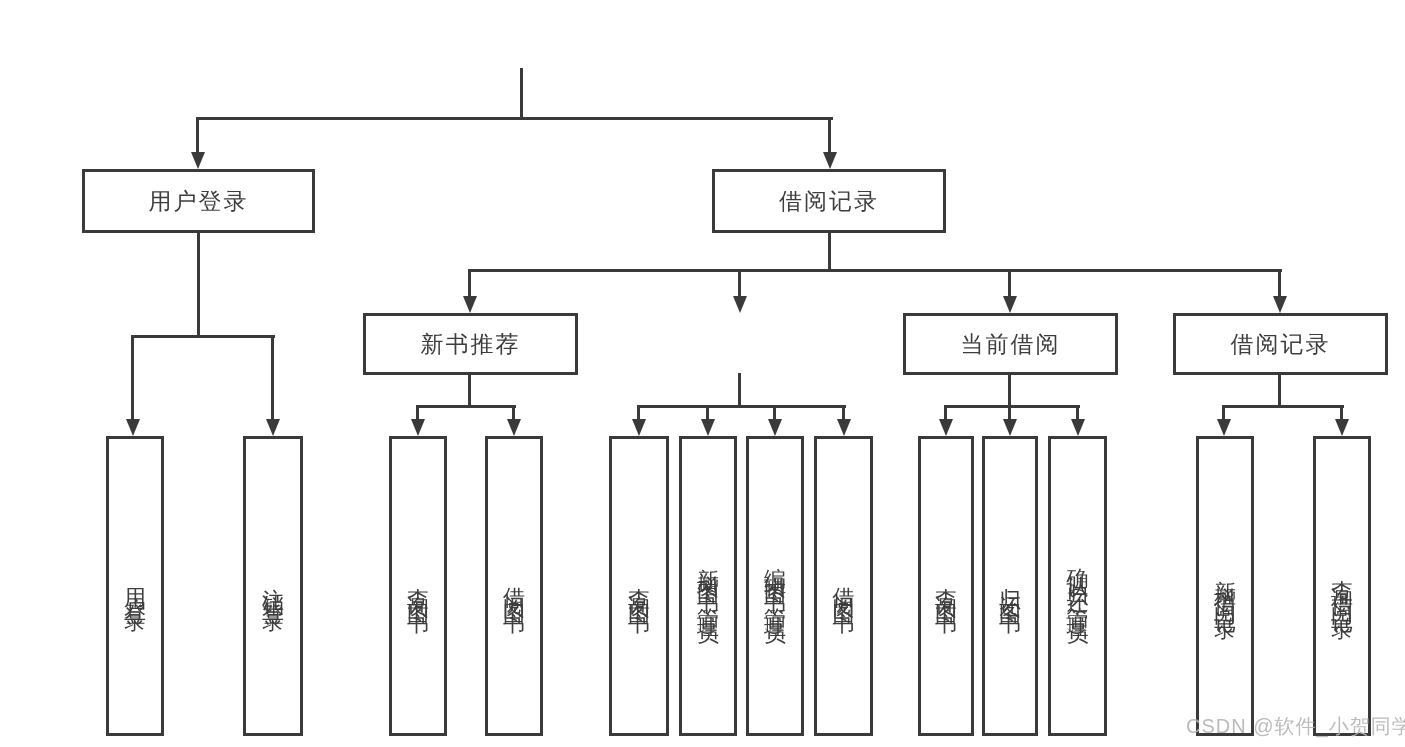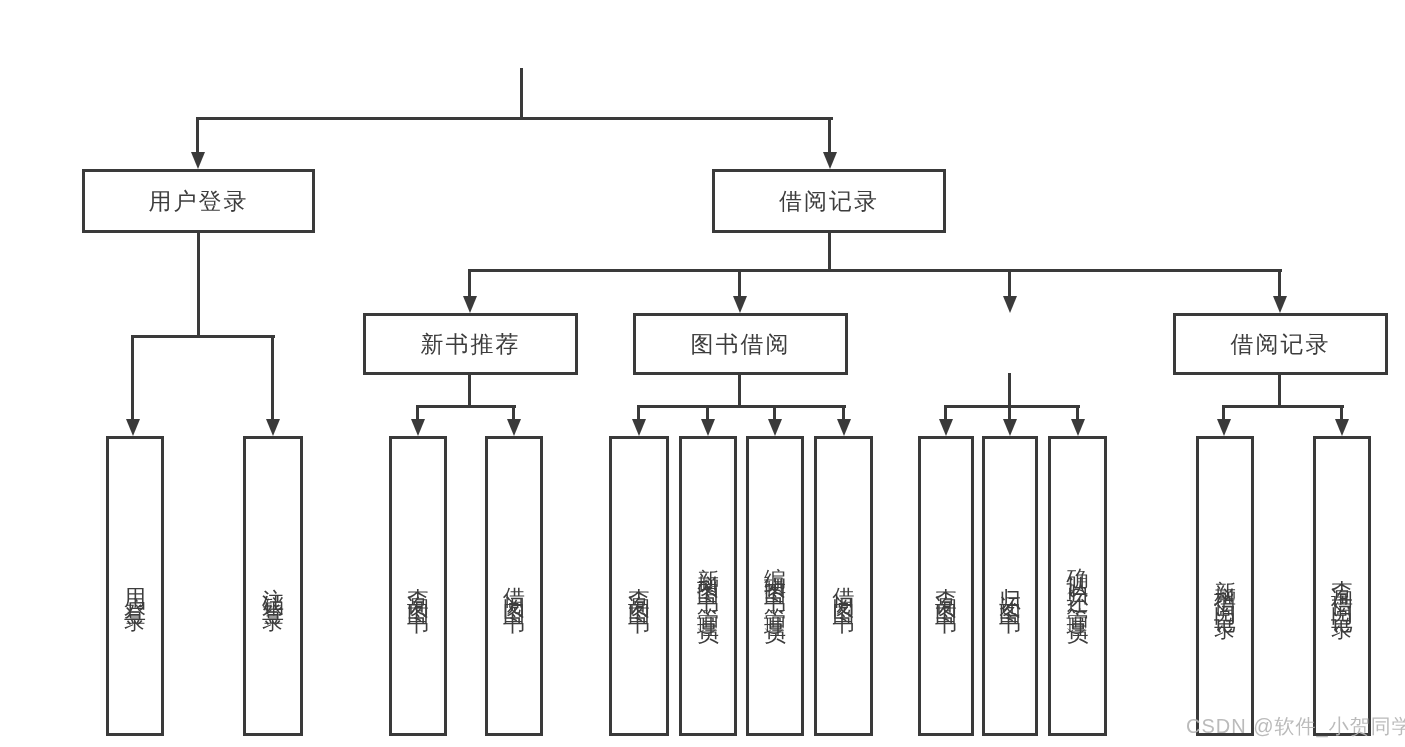--- a/index.html
+++ b/index.html
@@ -87,21 +87,21 @@
   <div class="vline" style="left:468px; top:269px; height:28px;"></div>
   <div class="tri" style="left:463px; top:296px;"></div>
   <div class="vline" style="left:738px; top:269px; height:28px;"></div>
   <div class="tri" style="left:733px; top:296px;"></div>
   <div class="vline" style="left:1008px; top:269px; height:28px;"></div>
   <div class="tri" style="left:1003px; top:296px;"></div>
   <div class="vline" style="left:1278px; top:269px; height:28px;"></div>
   <div class="tri" style="left:1273px; top:296px;"></div>
 
   <div class="box hlabel" style="left:363px; top:313px; width:215px; height:62px;">新书推荐</div>
-  <div class="box hlabel" style="left:633px; top:313px; width:215px; height:62px;">图书借阅</div>
+  <div class="box hlabel" style="left:903px; top:313px; width:215px; height:62px;">当前借阅</div>
   <div class="box hlabel" style="left:1173px; top:313px; width:215px; height:62px;">借阅记录</div>
 
   <div class="vline" style="left:468px; top:373px; height:35px;"></div>
   <div class="hline" style="left:417px; top:405px; width:99px;"></div>
   <div class="vline" style="left:416px; top:405px; height:15px;"></div>
   <div class="tri" style="left:411px; top:419px;"></div>
   <div class="vline" style="left:512px; top:405px; height:15px;"></div>
   <div class="tri" style="left:507px; top:419px;"></div>
 
   <div class="vline" style="left:738px; top:373px; height:35px;"></div>

